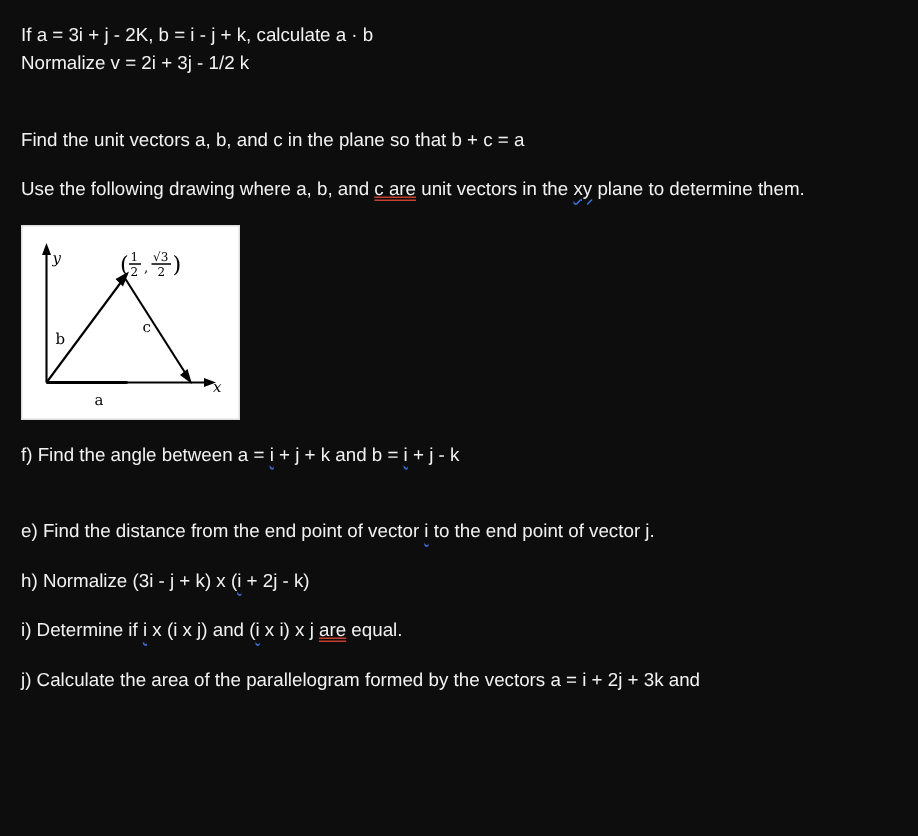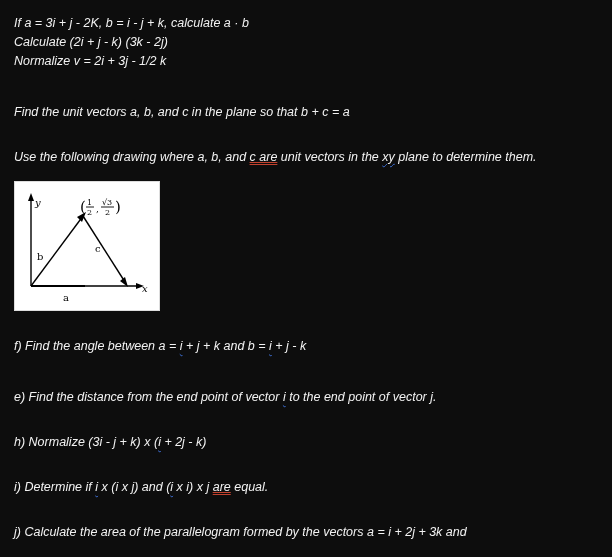--- a/index.html
+++ b/index.html
@@ -20,25 +20,24 @@
     height: 557px;
     background: #0d0d0d;
     box-sizing: border-box;
     padding: 14px 16px 0 14px;
   }
   .line {
     font-size: 12.5px;
     line-height: 19px;
     color: #f2f2f2;
     white-space: pre-wrap;
-    font-style: italic;
   }
   .tight { line-height: 19px; }
   .gap-lg { margin-top: 32px; }
-  .gap-md { margin-top: 26px; }
+  .gap-md { margin-top: 14px; }
 
   .spell {
     text-decoration: underline;
     text-decoration-style: wavy;
     text-decoration-color: #c1412e;
     text-decoration-thickness: 1px;
     text-underline-offset: 2px;
   }
   .spell-blue {
     text-decoration: underline;
@@ -73,21 +72,20 @@
     margin-left: 1px;
   }
   .indent { padding-left: 22px; }
 </style>
 </head>
 <body>
 
 <div class="page">
 
   <div class="line tight">If a = 3i + j - 2K, b = i - j + k, calculate a · b</div>
-  <div class="line tight">Calculate (2i + j - k) (3k - 2j)</div>
   <div class="line tight">Normalize v = 2i + 3j - 1/2 k</div>
 
   <div class="line gap-lg">Find the unit vectors a, b, and c in the plane so that b + c = a</div>
 
   <div class="line gap-md"><span>Use the following drawing where a, b, and </span><span class="grammar">c are</span><span> unit vectors in the </span><span class="spell-blue">xy</span><span> plane to determine them.</span></div>
 
   <div class="figure-wrap">
     <svg width="144" height="128" viewBox="0 0 144 128">
 
       <line x1="16" y1="104" x2="16" y2="16" stroke="#000" stroke-width="1.4"></line>

